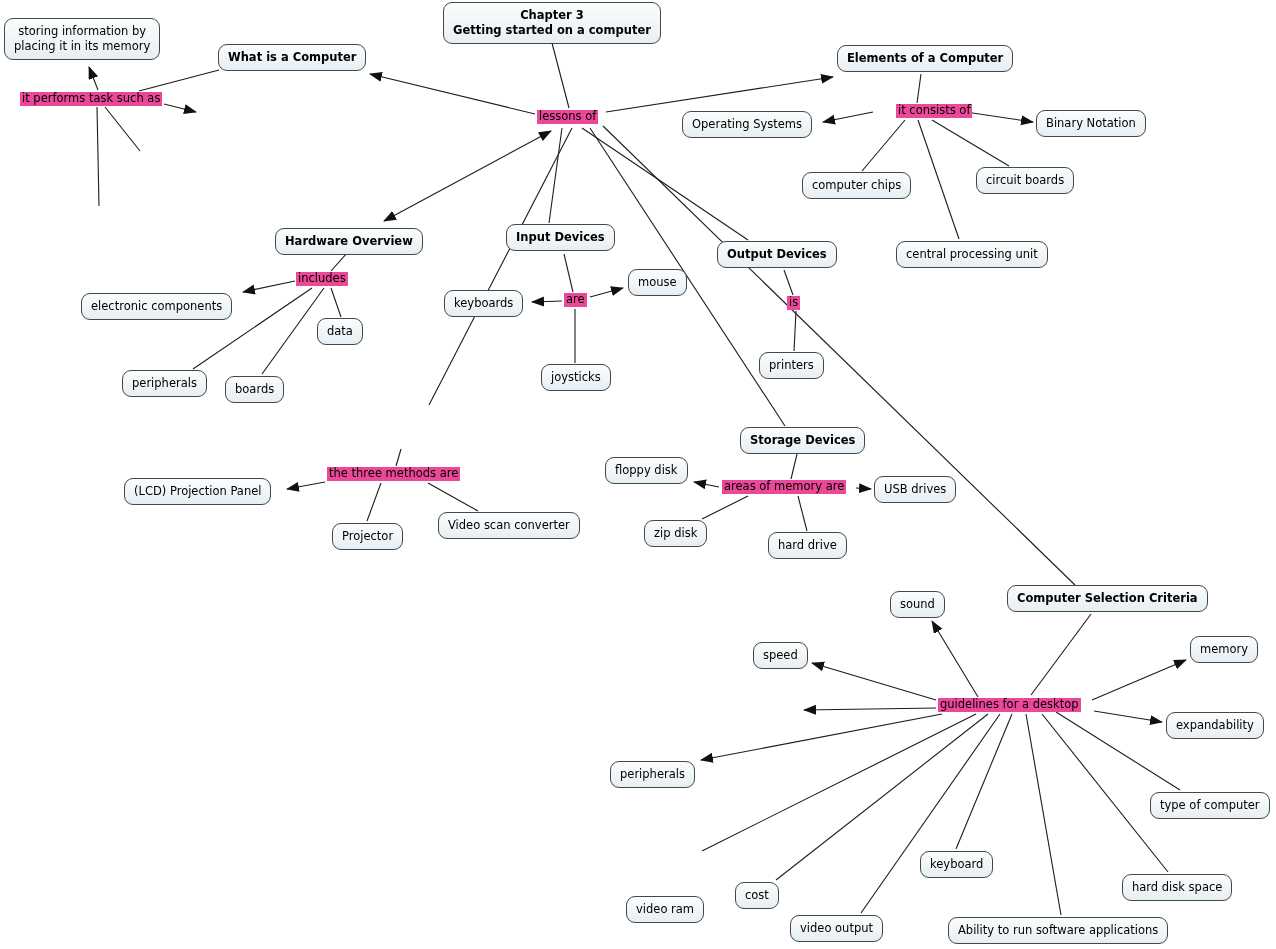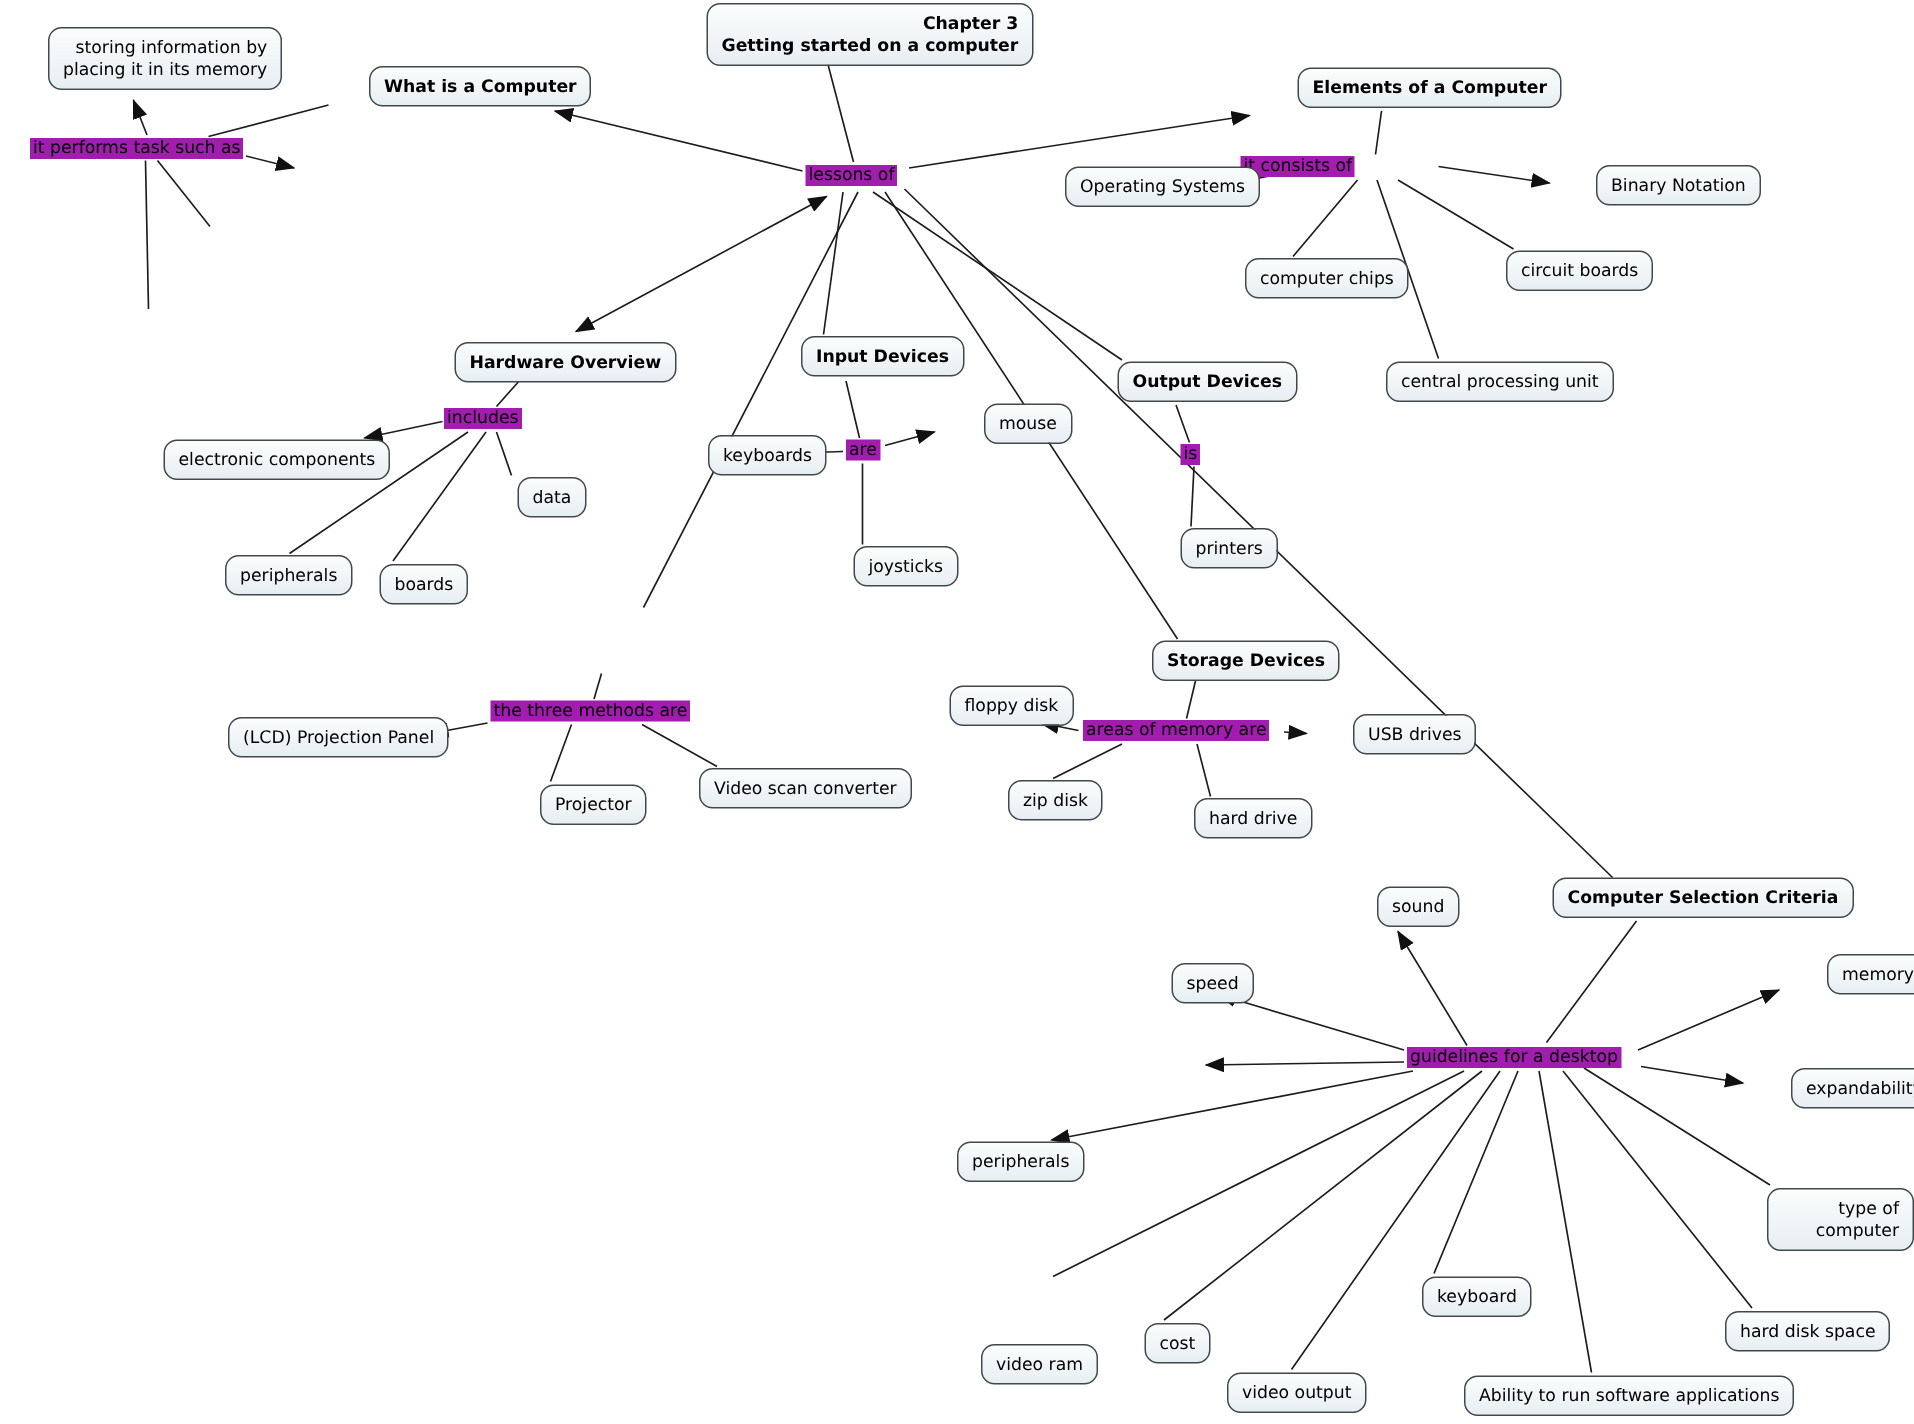--- a/index.html
+++ b/index.html
@@ -6,25 +6,25 @@
   #canvas{position:relative;width:1276px;height:949px;background:#fff;overflow:hidden;
           font-family:"DejaVu Sans","Liberation Sans",sans-serif;}
   #edges{position:absolute;left:0;top:0;z-index:0;}
   #edges line{stroke:#1c1c1c;stroke-width:1.1;}
   #edges .mk{fill:#111;}
   .concept{
     position:absolute;z-index:2;
     background:linear-gradient(#fbfdfd,#e7eef2);
     border:1px solid #40484b;border-radius:9px;
     padding:5px 9px;font-size:11.5px;line-height:1.3;color:#000;
-    text-align:right;white-space:pre-line;box-sizing:border-box;margin-left:28px;
+    text-align:center;white-space:pre-line;box-sizing:border-box;
   }
   .key{font-weight:bold;}
   .phrase{
-    position:absolute;z-index:1;background:#a21caf;color:#000;
+    position:absolute;z-index:1;background:#ec4899;color:#000;
     font-size:11.5px;line-height:1.2;padding:0 2px;white-space:nowrap;
   }
 </style>
 </head>
 <body>
 
 <div id="canvas">
 
   <svg id="edges" width="1276" height="949">
     <defs>
@@ -140,21 +140,21 @@
   <div class="concept" style="left:1150px;top:792px">type of computer</div>
   <div class="concept" style="left:626px;top:896px">video ram</div>
   <div class="concept" style="left:920px;top:851px">keyboard</div>
   <div class="concept" style="left:735px;top:882px">cost</div>
   <div class="concept" style="left:1122px;top:874px">hard disk space</div>
   <div class="concept" style="left:790px;top:915px">video output</div>
   <div class="concept" style="left:948px;top:917px">Ability to run software applications</div>
 
   <div class="phrase" style="left:537px;top:110px">lessons of</div>
   <div class="phrase" style="left:20px;top:92px">it performs task such as</div>
-  <div class="phrase" style="left:827px;top:104px">it consists of</div>
+  <div class="phrase" style="left:896px;top:104px">it consists of</div>
   <div class="phrase" style="left:296px;top:272px">includes</div>
   <div class="phrase" style="left:564px;top:293px">are</div>
   <div class="phrase" style="left:787px;top:296px">is</div>
   <div class="phrase" style="left:327px;top:467px">the three methods are</div>
   <div class="phrase" style="left:722px;top:480px">areas of memory are</div>
   <div class="phrase" style="left:938px;top:698px">guidelines for a desktop</div>
 
 </div>
 
 </body></html>

